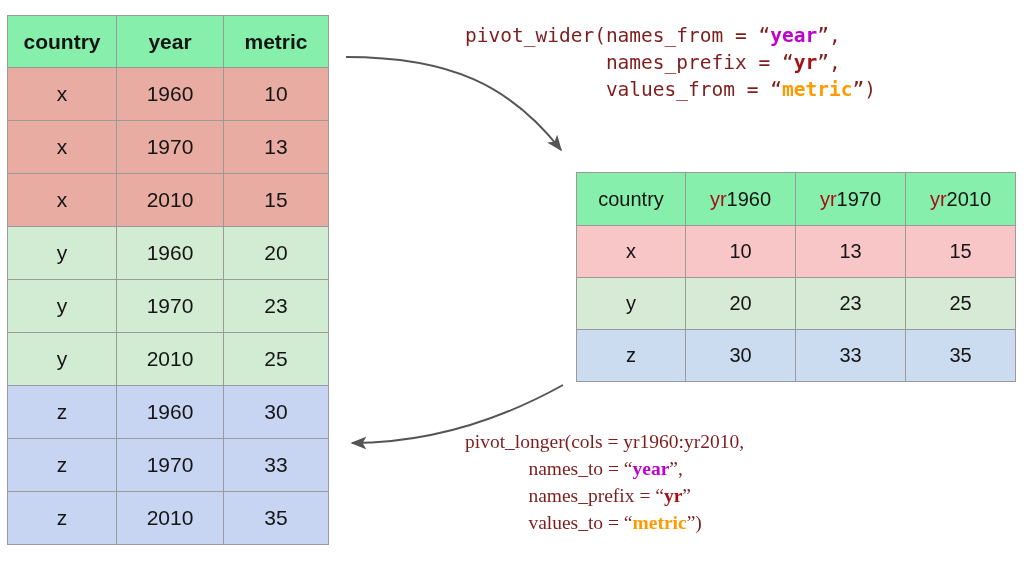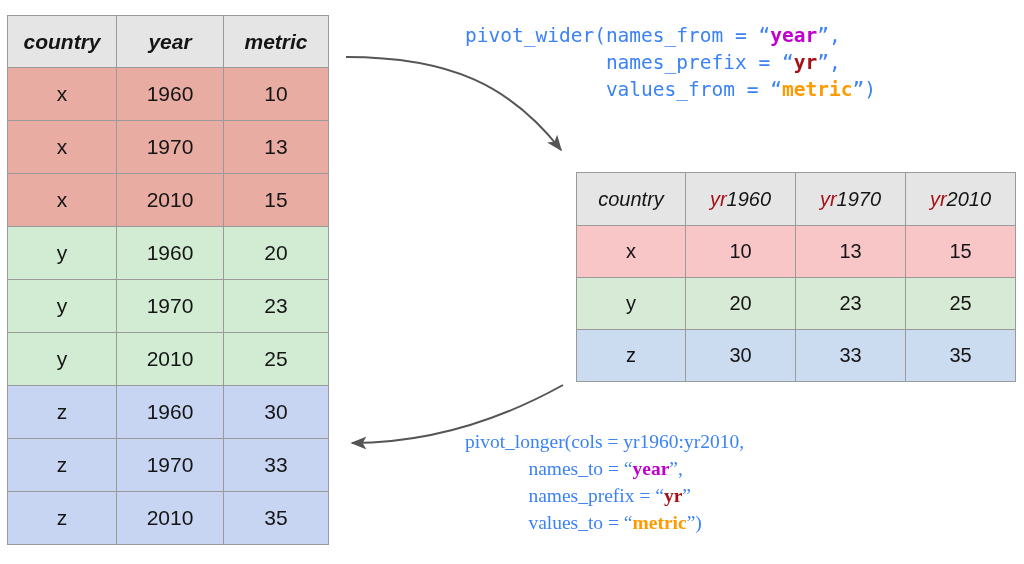--- a/index.html
+++ b/index.html
@@ -15,21 +15,21 @@
   
   .tbl{position:absolute;border-collapse:collapse;table-layout:fixed;background:#fff;}
   .tbl td,.tbl th{
     border:1px solid #9a9a9a;
     text-align:center;
     vertical-align:middle;
     font-weight:normal;
     color:#151515;
     padding:0;
   }
-  .tbl th{background:#e5e5e5;font-weight:bold;font-style:italic;}
+  .tbl th{background:#86efac;font-weight:bold;}
 
   
   #long-table{left:7px;top:15px;width:321px;}
   #long-table th{height:51px;font-size:21px;}
   #long-table td{height:52px;font-size:21px;}
   #long-table col.c-country{width:109px;}
   #long-table col.c-year{width:107px;}
   #long-table col.c-metric{width:105px;}
   .hdr-country{color:#151515;}
   .hdr-year{color:#c000cc;}
@@ -60,21 +60,21 @@
     line-height:27px;
     white-space:pre;
     color:#202020;
     letter-spacing:0px;
   }
   #code-wider{left:465px;top:22px;}
   #code-longer{left:465px;top:428px;font-family:Liberation Serif, serif;}
   .tok-year{color:#c000cc;font-weight:bold;}
   .tok-yr{color:#a60f16;font-weight:bold;}
   .tok-metric{color:#ff9a00;font-weight:bold;}
-  .tok-plain{color:#3b82f6;}
+  .tok-plain{color:#7f1d1d;}
 
   
   #arrows{position:absolute;left:0;top:0;width:1024px;height:564px;pointer-events:none;}
 </style>
 </head>
 <body>
 
 <div id="stage">
 
   <svg id="arrows" viewBox="0 0 1024 564">

